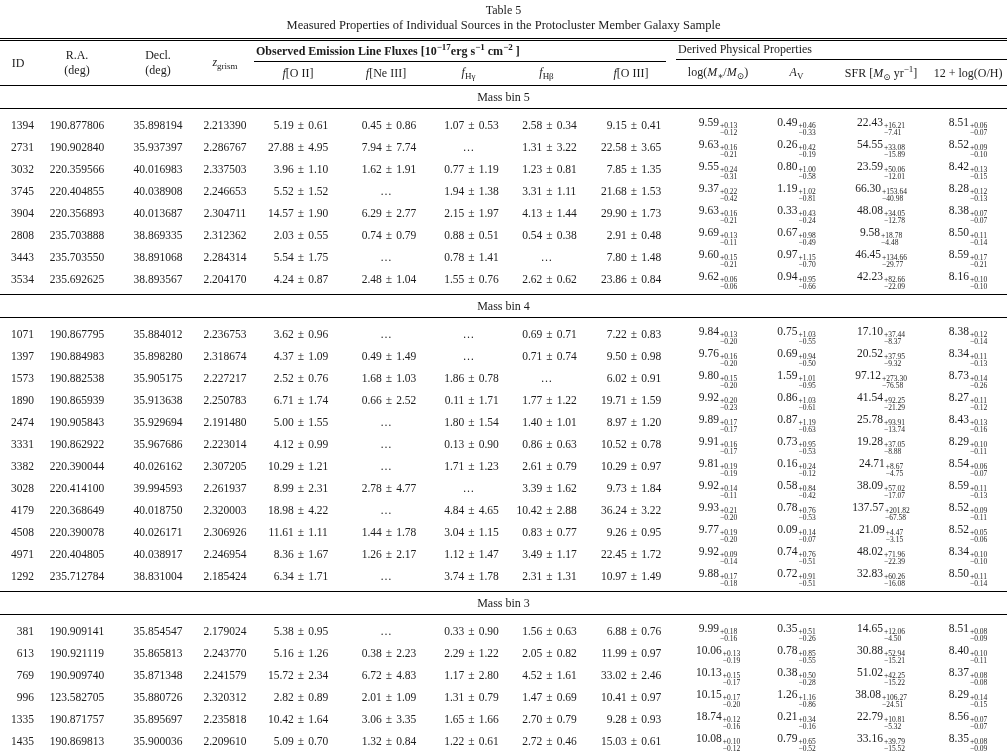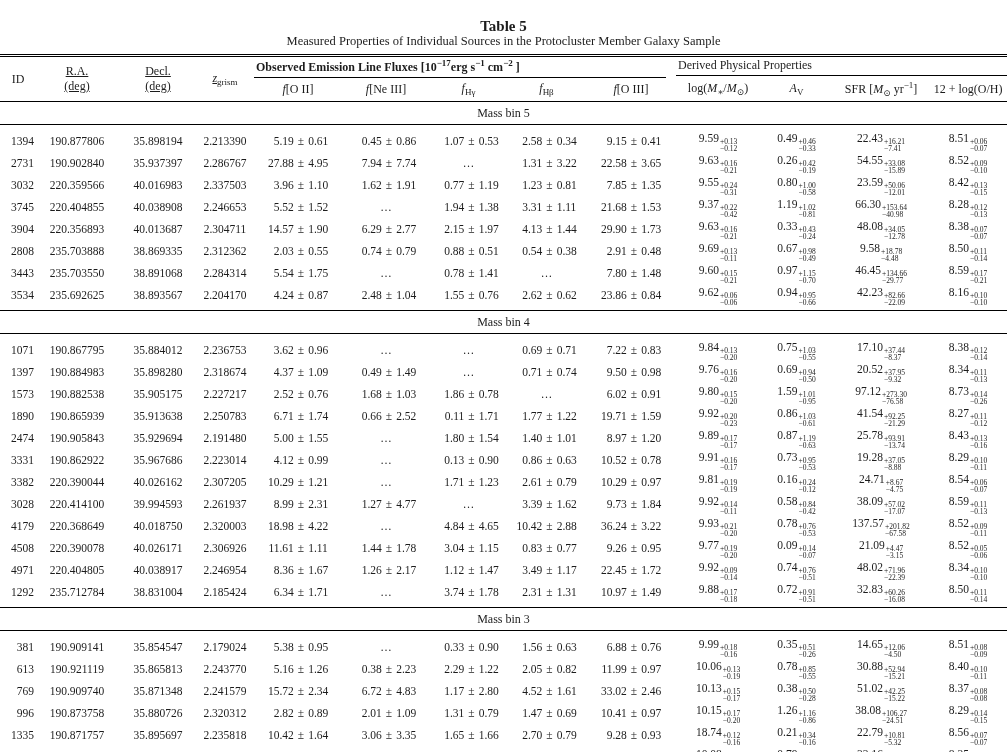--- a/index.html
+++ b/index.html
@@ -1,26 +1,26 @@
 <!DOCTYPE html>
 <html><head>
 <meta charset="utf-8">
 <style>
   html,body{margin:0;padding:0;background:#fff;}
   body{width:1007px;height:752px;overflow:hidden;color:#1c1c1c;
        font-family:"Liberation Serif","DejaVu Serif",serif;}
   .titleblk{text-align:center;padding-top:3px;}
-  .t1{font-weight:bold;font-size:15px;line-height:15px;margin-top:16px;}
+  .t1{font-weight:normal;font-size:12px;line-height:15px;}
   .t2{font-size:12.5px;line-height:15px;}
   table{border-collapse:collapse;table-layout:fixed;width:1007px;margin-top:5px;
         border-top:3px double #000;font-size:11.5px;}
   th,td{padding:0;white-space:nowrap;overflow:visible;font-weight:normal;}
   thead th{vertical-align:middle;font-size:12px;}
   th.hid{text-align:center;padding-left:2px;border-bottom:1px solid #000;}
-  th.hc{text-align:center;border-bottom:1px solid #000;text-decoration:underline;}
+  th.hc{text-align:center;border-bottom:1px solid #000;}
   th.grp{vertical-align:top;}
   th.grp .grpin{border-bottom:1px solid #000;text-align:left;padding:1px 2px 2px 2px;}
   th.grp.fluxg{padding-right:10px;font-weight:bold;}
   thead tr.subrow th{border-bottom:1px solid #000;text-align:center;padding:2px 0 3px 0;}
   tr.sec td{border-top:1px solid #000;border-bottom:1px solid #000;text-align:center;
             padding:3px 8px;font-size:12px;}
   tbody td{height:16px;line-height:16px;text-align:center;}
   tbody td.idc{text-align:right;padding-left:2px;}
   tbody tr.first td{padding-top:5px;}
   tbody tr.last td{padding-bottom:4px;margin-top:8px;}
@@ -498,21 +498,21 @@
             <span>+0.06</span>
             <span>−0.07</span>
           </span></td>
       </tr>
       <tr>
         <td class="idc">3028</td>
         <td>220.414100</td>
         <td>39.994593</td>
         <td>2.261937</td>
         <td><span class="pa">8.99</span><span class="pms">±</span><span class="pb">2.31</span></td>
-        <td><span class="pa">1.27</span><span class="pms">±</span><span class="pb">4.77</span></td>
+        <td><span class="pa">2.78</span><span class="pms">±</span><span class="pb">4.77</span></td>
         <td>…</td>
         <td><span class="pa">3.39</span><span class="pms">±</span><span class="pb">1.62</span></td>
         <td><span class="pa">9.73</span><span class="pms">±</span><span class="pb">1.84</span></td>
         <td><span class="v">9.92</span><span class="st">
             <span>+0.14</span>
             <span>−0.11</span>
           </span></td>
         <td><span class="v">0.58</span><span class="st">
             <span>+0.84</span>
             <span>−0.42</span>
@@ -713,21 +713,21 @@
             <span>+42.25</span>
             <span>−15.22</span>
           </span></td>
         <td><span class="v">8.37</span><span class="st">
             <span>+0.08</span>
             <span>−0.08</span>
           </span></td>
       </tr>
       <tr>
         <td class="idc">996</td>
-        <td>190.873758</td>
+        <td>123.582705</td>
         <td>35.880726</td>
         <td>2.320312</td>
         <td><span class="pa">2.82</span><span class="pms">±</span><span class="pb">0.89</span></td>
         <td><span class="pa">2.01</span><span class="pms">±</span><span class="pb">1.09</span></td>
         <td><span class="pa">1.31</span><span class="pms">±</span><span class="pb">0.79</span></td>
         <td><span class="pa">1.47</span><span class="pms">±</span><span class="pb">0.69</span></td>
         <td><span class="pa">10.41</span><span class="pms">±</span><span class="pb">0.97</span></td>
         <td><span class="v">10.15</span><span class="st">
             <span>+0.17</span>
             <span>−0.20</span>

